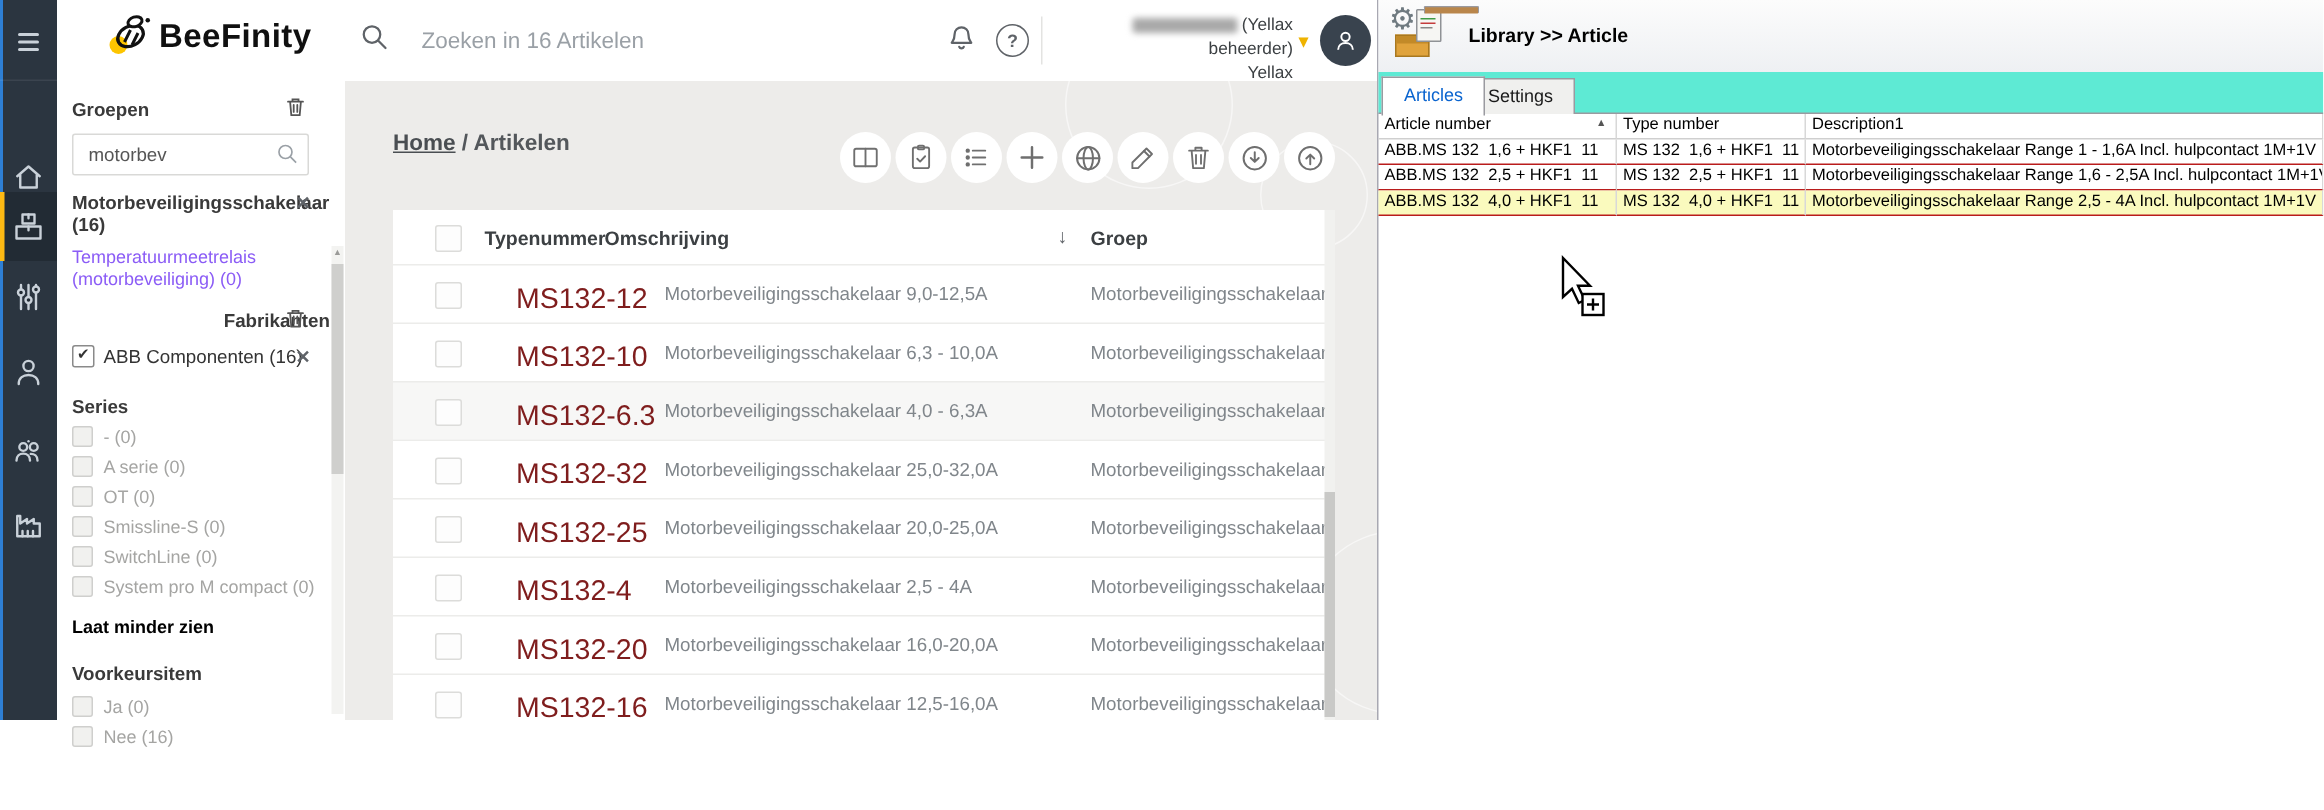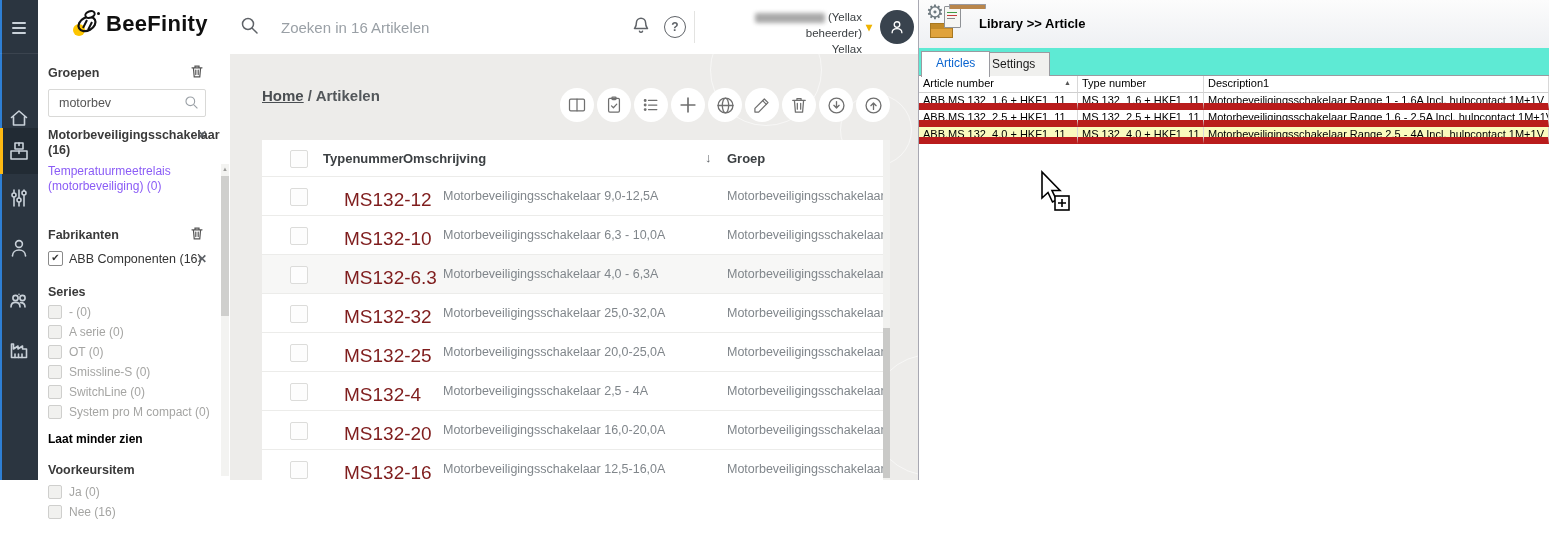--- a/index.html
+++ b/index.html
@@ -91,21 +91,21 @@
   .li-clip .l3{position:absolute;left:2px;top:11px;width:8px;height:1px;background:#888;}
   .li-box{position:absolute;left:1px;top:17px;width:23px;height:15px;background:#e0a33c;border:1px solid #a87820;box-sizing:border-box;}
   .li-box .flap{position:absolute;left:0;top:0;width:100%;height:5px;background:#c28a28;}
   .rtitle-text{position:absolute;left:60px;top:16px;font-size:13px;font-weight:bold;color:#000;}
   .tabs{position:relative;height:28px;background:#5eead4;border-bottom:1px solid #9a9aa0;box-sizing:border-box;}
   .tab{position:absolute;height:23px;line-height:23px;font-size:12px;padding:0 14px;border:1px solid #9a9aa0;border-bottom:none;box-sizing:content-box;}
   .tab.active{left:2px;top:3px;height:25px;background:#fff;color:#0a64cf;z-index:2;}
   .tab.inactive{left:58px;top:4px;background:#f0f0ee;color:#1a1a1a;}
   .rgrid{position:absolute;left:0;top:76px;width:630px;font-size:11px;color:#000;}
   .rrow{display:flex;height:17px;}
-  .rcell{box-sizing:border-box;border-right:1px solid #d8d8d8;border-bottom:7px solid #b91c1c;padding:1px 4px 0 4px;white-space:pre;overflow:hidden;position:relative;}
+  .rcell{box-sizing:border-box;border-right:1px solid #d8d8d8;border-bottom:1px solid #b91c1c;padding:1px 4px 0 4px;white-space:pre;overflow:hidden;position:relative;}
   .rrow.head .rcell{border-bottom:1px solid #cfcfcf;}
   .w1{width:159px;} .w2{width:126px;} .w3{width:345px;}
   .rrow.sel .rcell{background:#fafabe;}
   .rsort{position:absolute;right:6px;top:3px;font-size:7px;color:#555;}
 
   
   .cursor{position:absolute;left:1036px;top:170px;z-index:20;}
 </style>
 </head>
 <body>
@@ -225,21 +225,21 @@
               <path d="M12.2 12.2 17 17"></path>
             </svg>
         </span>
       </div>
       <div class="f-row">
         <div class="f-sel">Motorbeveiligingsschakelaar (16)</div>
         <span class="f-x">✕</span>
       </div>
       <div class="f-dis">Temperatuurmeetrelais (motorbeveiliging) (0)</div>
 
-      <div class="f-row" style="margin-top:34px;">
+      <div class="f-row" style="margin-top:13px;text-align:right;">
         <span class="f-title">Fabrikanten</span>
         <span class="f-trash">
           <svg width="14" height="15" viewBox="0 0 14 15">
               <path d="M2 3.8h10M5 3.8V2.2h4v1.6M3.4 3.8l.8 9h5.6l.8-9M5.8 6v4.6M8.2 6v4.6"></path>
             </svg>
         </span>
       </div>
       <div class="f-check-row">
         <span class="cb-checked">✔</span>
         <span>ABB Componenten (16)</span>

